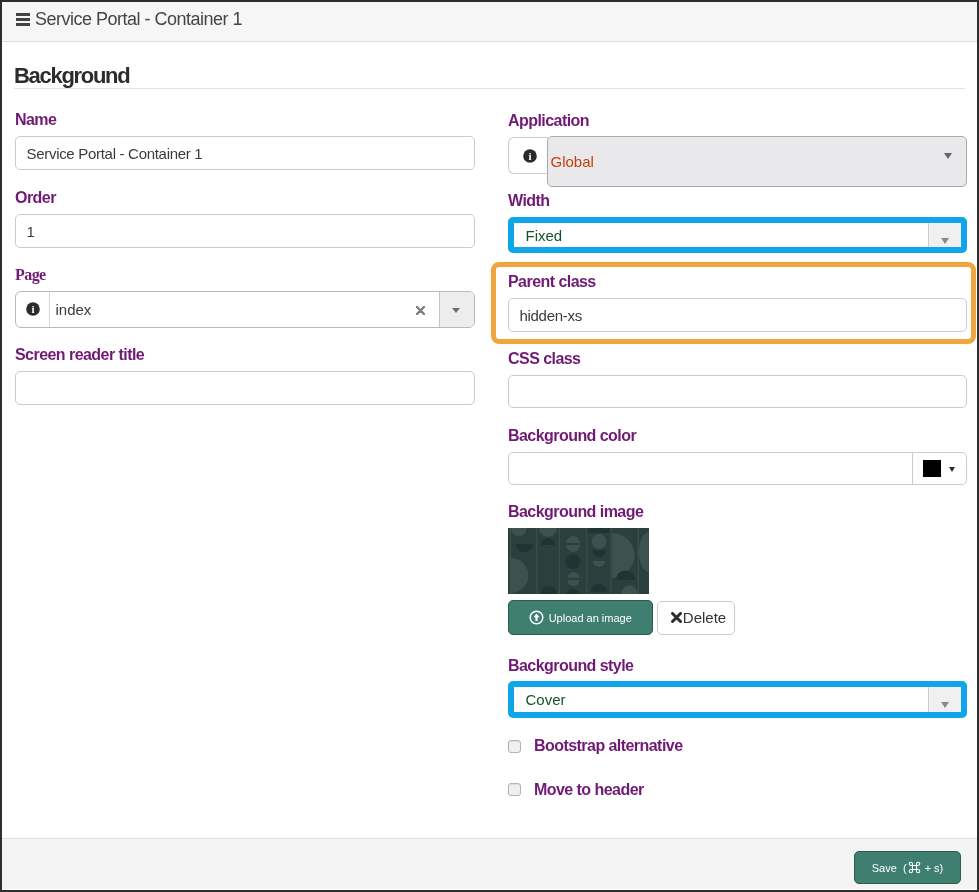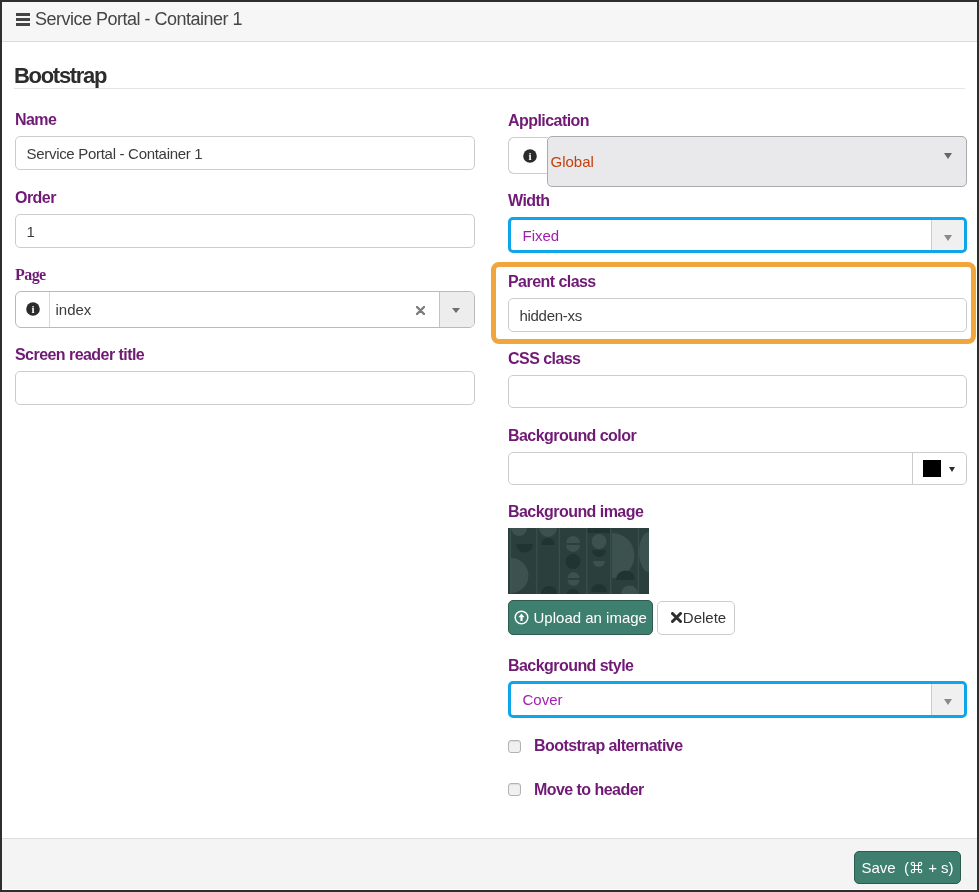--- a/index.html
+++ b/index.html
@@ -8,38 +8,38 @@
 .frame { position:absolute; left:0; top:0; width:979px; height:892px; border:2px solid #2e2e2e; background:#fff; }
 .abs { position:absolute; }
 .hdr { left:2px; top:2px; width:975px; height:39.5px; background:#f6f6f6; border-bottom:1px solid #dcdcdc; }
 .hbar { left:16px; width:14px; height:2.6px; background:#444; }
 .title { left:35px; top:9px; font-size:18px; color:#454545; letter-spacing:-0.5px; }
 .h2 { left:14px; top:63px; font-size:22px; font-weight:bold; color:#2c2c2c; letter-spacing:-1.3px; }
 .hr { left:14px; top:88px; width:951px; height:1px; background:#e4e4e4; }
 .lbl { font-size:16px; font-weight:bold; color:#701a75; letter-spacing:-0.55px; white-space:nowrap; }
 .inp { background:#fff; border:1px solid #ccc; border-radius:5px; font-size:15px; color:#3b3b3b; letter-spacing:-0.3px; display:flex; align-items:center; padding-left:11px; padding-top:1px; }
 .grp { background:#fff; border:1px solid #b9b9b9; border-radius:6px; }
-.sel { background:#fff; border:3px solid #0ea5e9; border-radius:5px; font-size:15px; color:#a21caf; display:flex; align-items:center; padding-left:12px; padding-top:0; }
+.sel { background:#fff; border:6px solid #0ea5e9; border-radius:5px; font-size:15px; color:#14532d; display:flex; align-items:center; padding-left:12px; padding-top:0; }
 .selbtn { position:absolute; right:0; top:0; bottom:0; width:33px; background:#f0f0f1; border-left:1px solid #ccc; border-radius:0 4px 4px 0; }
 .caret { position:absolute; width:0; height:0; border-left:4px solid transparent; border-right:4px solid transparent; border-top:6px solid #8a8a8a; }
-.btn-green { background:#3e7f70; border:1px solid #2d5c4f; border-radius:5px; color:#fff; display:flex; align-items:center; justify-content:center; font-size:15px; }
+.btn-green { background:#3e7f70; border:1px solid #2d5c4f; border-radius:5px; color:#fff; display:flex; align-items:center; justify-content:center; font-size:11px; }
 .ftr { left:2px; top:838px; width:975px; height:51px; background:#f4f4f4; border-top:1px solid #ddd; }
 .cb { width:13px; height:13px; background:#f0f0f0; border:1px solid #b2b2b2; border-radius:3px; box-shadow:inset 0 1px 1px rgba(0,0,0,0.08); }
 </style>
 </head>
 <body>
 <div class="frame"></div>
 
 <div class="abs hdr"></div>
 <div class="abs hbar" style="top:13px;"></div>
 <div class="abs hbar" style="top:18.2px;"></div>
 <div class="abs hbar" style="top:23.4px;"></div>
 <div class="abs title">Service Portal - Container 1</div>
 
-<div class="abs h2">Bootstrap</div>
+<div class="abs h2">Background</div>
 <div class="abs hr"></div>
 
 <div class="abs lbl" style="left:15px; top:111px;">Name</div>
 <div class="abs inp" style="left:14.5px; top:136px; width:460px; height:34px;">Service Portal - Container 1</div>
 
 <div class="abs lbl" style="left:15px; top:189px;">Order</div>
 <div class="abs inp" style="left:14.5px; top:214px; width:460px; height:34px;">1</div>
 
 <div class="abs lbl" style="left:15px; top:266px;font-family:Liberation Serif, serif;">Page</div>
 <div class="abs grp" style="left:14.5px; top:291px; width:460px; height:37px;">

